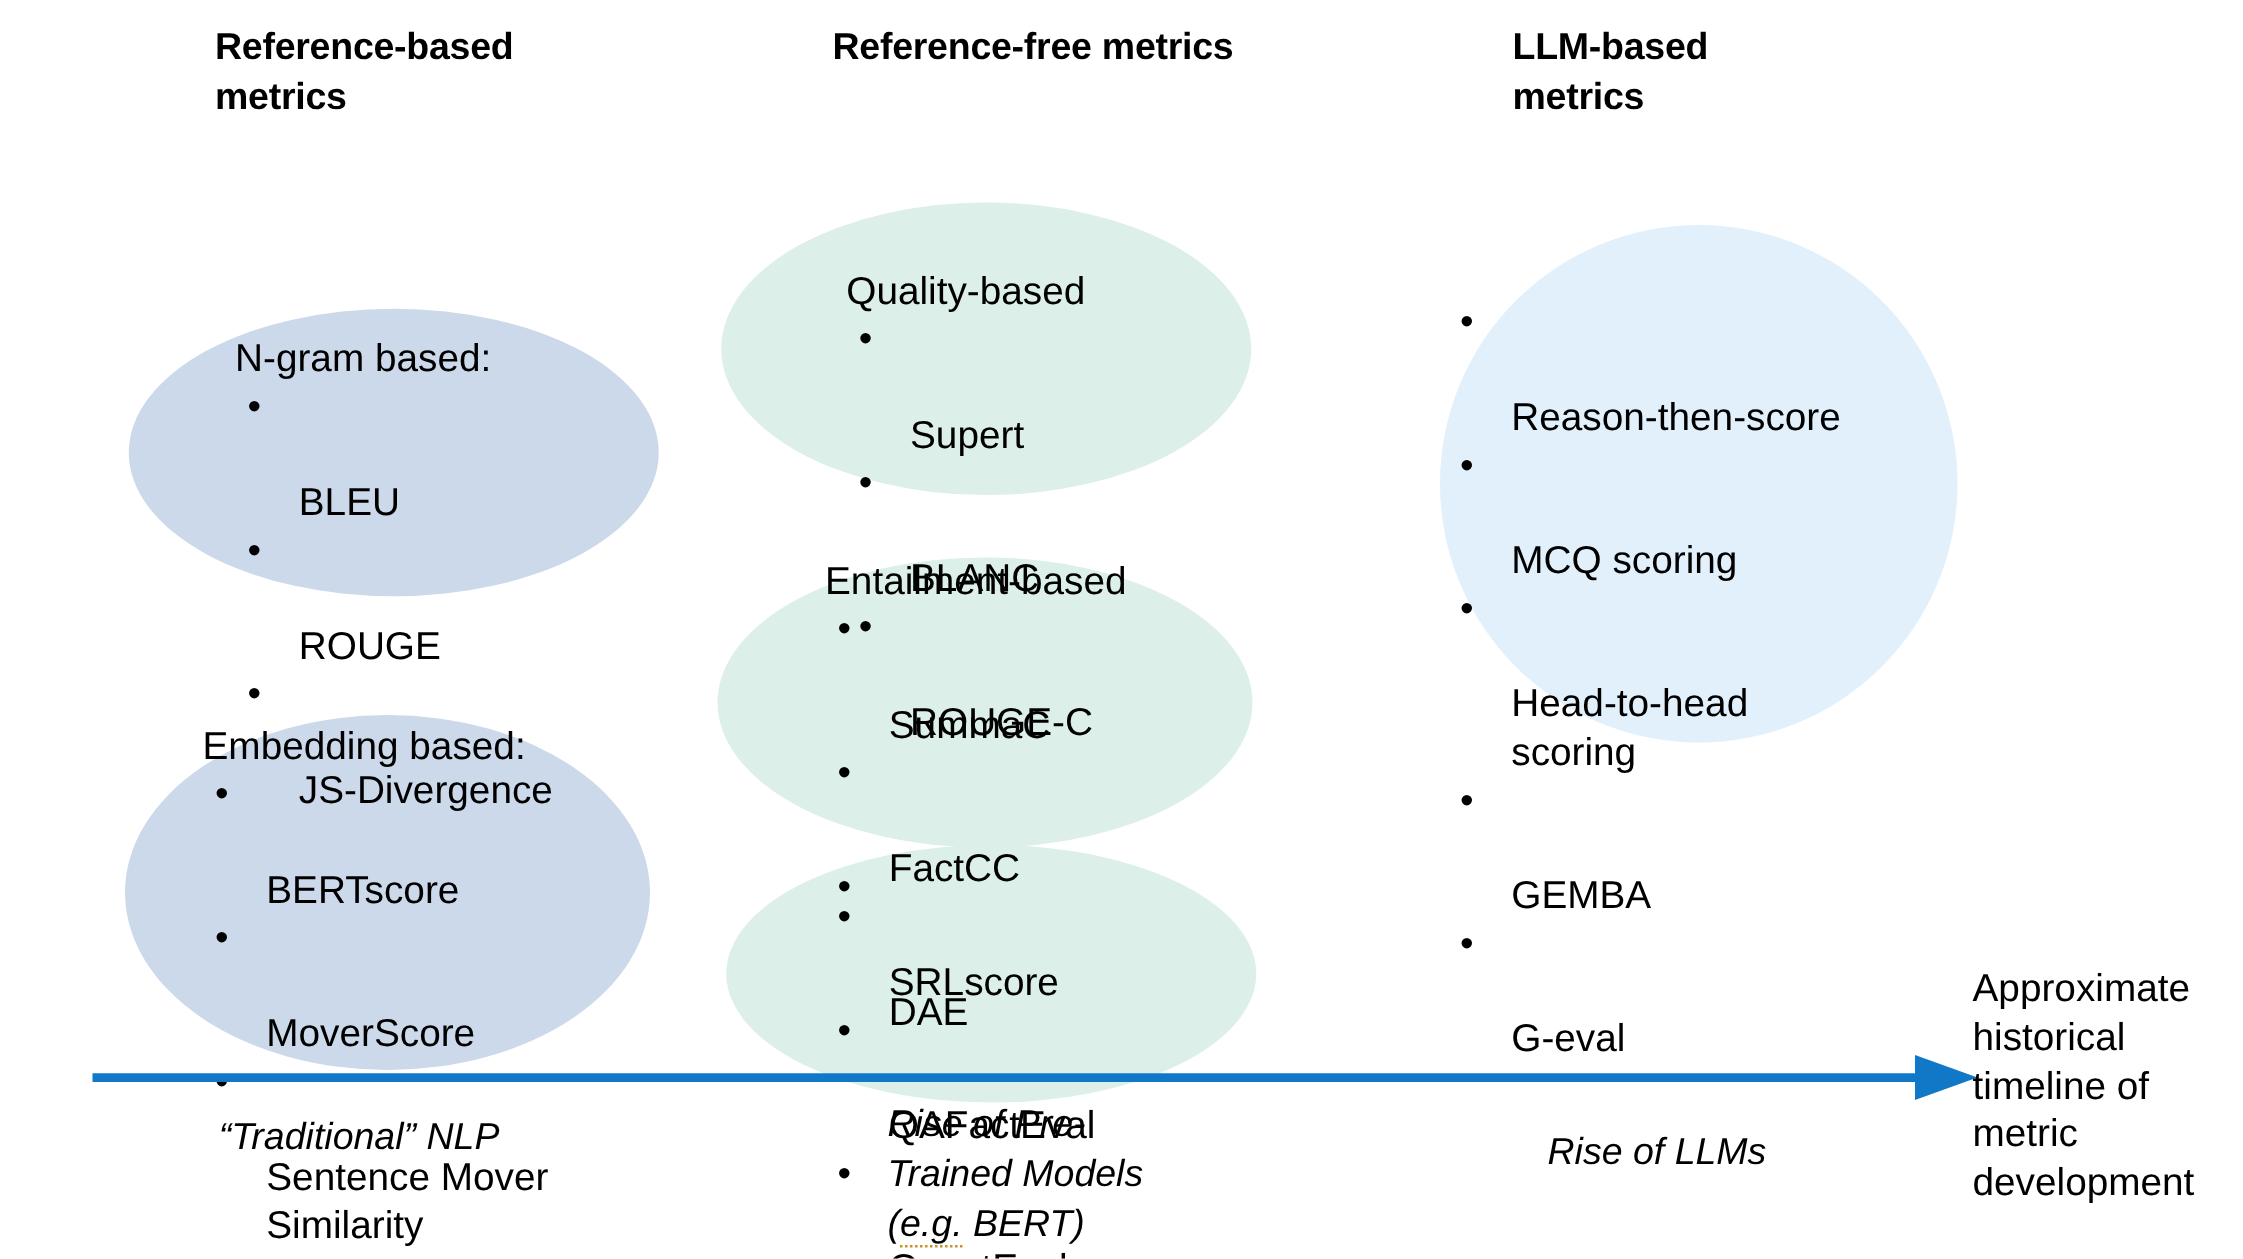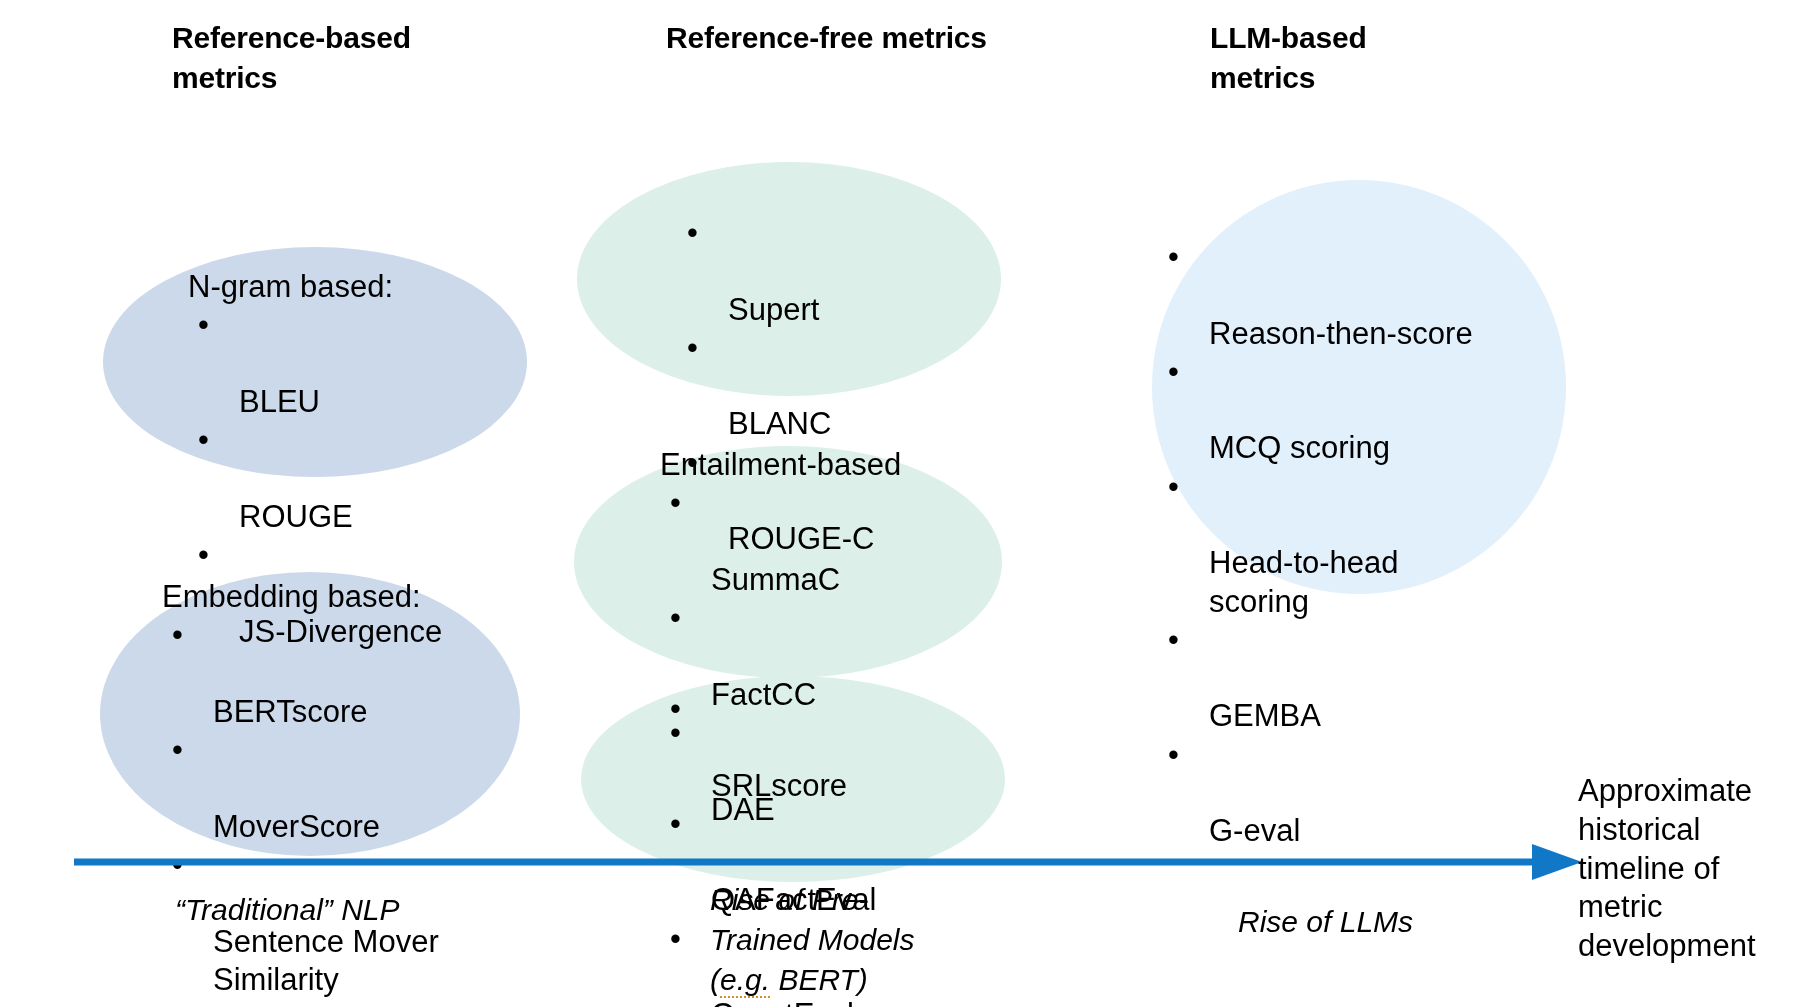--- a/index.html
+++ b/index.html
@@ -148,20 +148,21 @@
       </li>
       <li>
         <span class="dot">•</span>
         <span>Sentence Mover
 Similarity</span>
       </li>
     </ul>
   </div>
 
   <div class="group" style="left:677px; top:214px;">
+    <span class="title">Quality-based</span>
     <ul>
       <li>
         <span class="dot">•</span>
         <span>Supert</span>
       </li>
       <li>
         <span class="dot">•</span>
         <span>BLANC</span>
       </li>
       <li>

